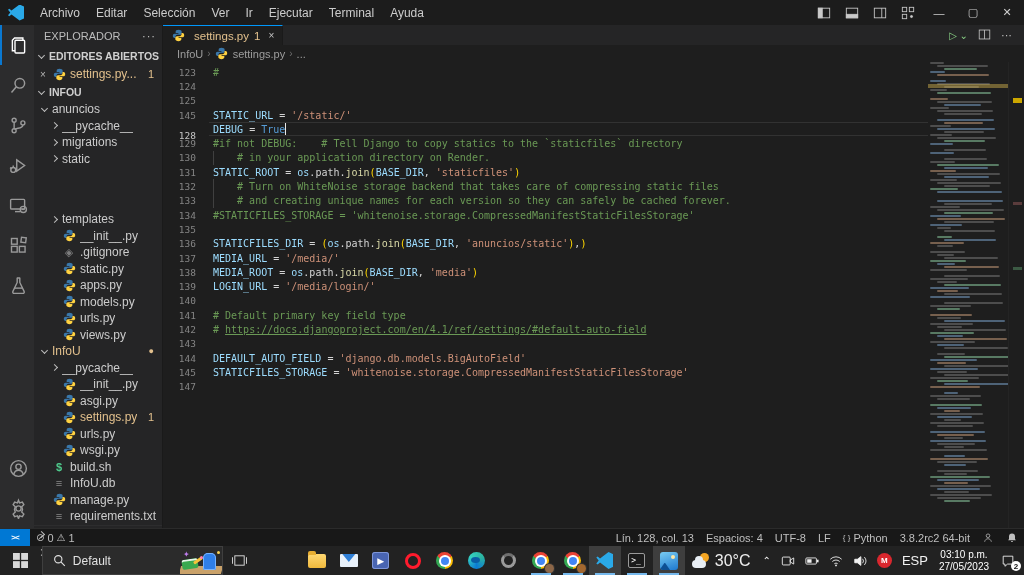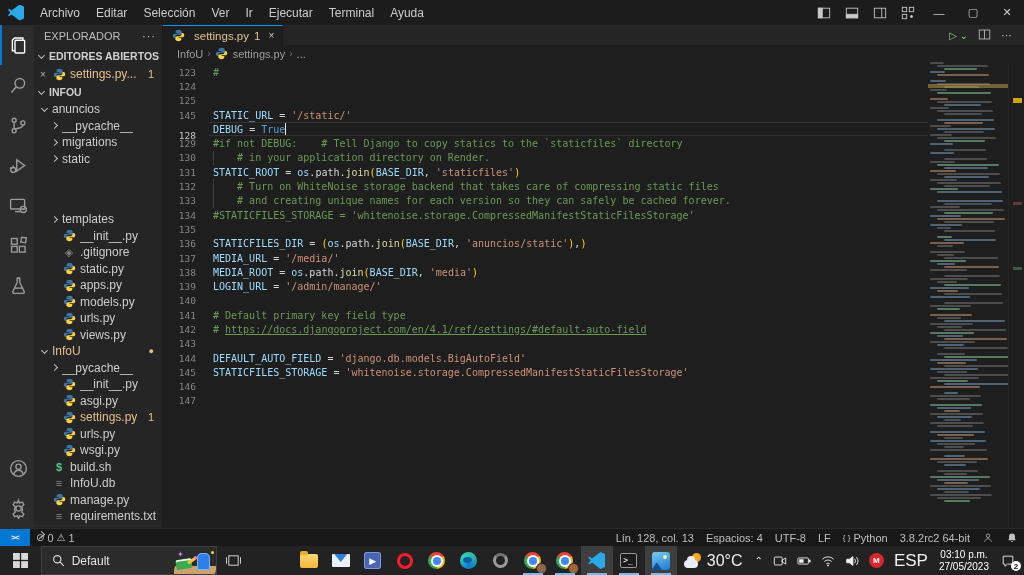--- a/index.html
+++ b/index.html
@@ -566,21 +566,21 @@
             <div class="cl">
               <div class="gut">137</div>
               <div class="ccontent"><span class="tk-v">MEDIA_URL</span><span class="tk-o"> = </span><span class="tk-s">'/media/'</span></div>
             </div>
             <div class="cl">
               <div class="gut">138</div>
               <div class="ccontent"><span class="tk-v">MEDIA_ROOT</span><span class="tk-o"> = </span><span class="tk-v">os</span><span class="tk-o">.</span><span class="tk-t">path</span><span class="tk-o">.</span><span class="tk-f">join</span><span class="tk-b">(</span><span class="tk-v">BASE_DIR</span><span class="tk-o">, </span><span class="tk-s">'media'</span><span class="tk-b">)</span></div>
             </div>
             <div class="cl">
               <div class="gut">139</div>
-              <div class="ccontent"><span class="tk-v">LOGIN_URL</span><span class="tk-o"> = </span><span class="tk-s">'/admin/manage/'</span></div>
+              <div class="ccontent"><span class="tk-v">LOGIN_URL</span><span class="tk-o"> = </span><span class="tk-s">'/media/login/'</span></div>
             </div>
             <div class="cl">
               <div class="gut">140</div>
               <div class="ccontent"></div>
             </div>
             <div class="cl">
               <div class="gut">141</div>
               <div class="ccontent"><span class="tk-cm"># Default primary key field type</span></div>
             </div>
             <div class="cl">
@@ -591,24 +591,20 @@
               <div class="gut">143</div>
               <div class="ccontent"></div>
             </div>
             <div class="cl">
               <div class="gut">144</div>
               <div class="ccontent"><span class="tk-v">DEFAULT_AUTO_FIELD</span><span class="tk-o"> = </span><span class="tk-s">'django.db.models.BigAutoField'</span></div>
             </div>
             <div class="cl">
               <div class="gut">145</div>
               <div class="ccontent"><span class="tk-v">STATICFILES_STORAGE</span><span class="tk-o"> = </span><span class="tk-s">'whitenoise.storage.CompressedManifestStaticFilesStorage'</span></div>
-            </div>
-            <div class="cl">
-              <div class="gut">146</div>
-              <div class="ccontent"></div>
             </div>
             <div class="cl">
               <div class="gut">147</div>
               <div class="ccontent"></div>
             </div>
           </div>
         <div class="minimap">
           <div id="mmbars">
               <div class="mmb" style="width: 14px; margin-left: 2px; background: rgb(77, 77, 77);"></div>
               <div class="mmb" style="width: 51px; margin-left: 9px; background: rgb(77, 77, 77);"></div>
@@ -904,21 +900,21 @@
       </div>
       <div class="trayitem">
         <svg viewBox="0 0 16 16" fill="none" stroke="#f2f2f2">
             <path d="M2 6v4h3l4 3V3L5 6z" fill="#f2f2f2"></path>
             <path d="M11 5.5a4 4 0 0 1 0 5M13 3.5a7 7 0 0 1 0 9"></path>
           </svg>
       </div>
       <div class="trayitem">
           <span class="g-mega">M</span>
         </div>
-      <div class="trayitem" style="font-size:17px;">ESP</div>
+      <div class="trayitem" style="font-size:13px;">ESP</div>
       <div class="clock">
         <span>03:10 p.m.</span>
         <span>27/05/2023</span>
       </div>
       <div class="trayitem notif">
         <svg viewBox="0 0 16 16" fill="none" stroke="#f2f2f2">
             <path d="M2.5 2.5h11v9h-6l-3 2.5v-2.5h-2z"></path>
           </svg>
         <span class="nbadge">2</span>
       </div>

